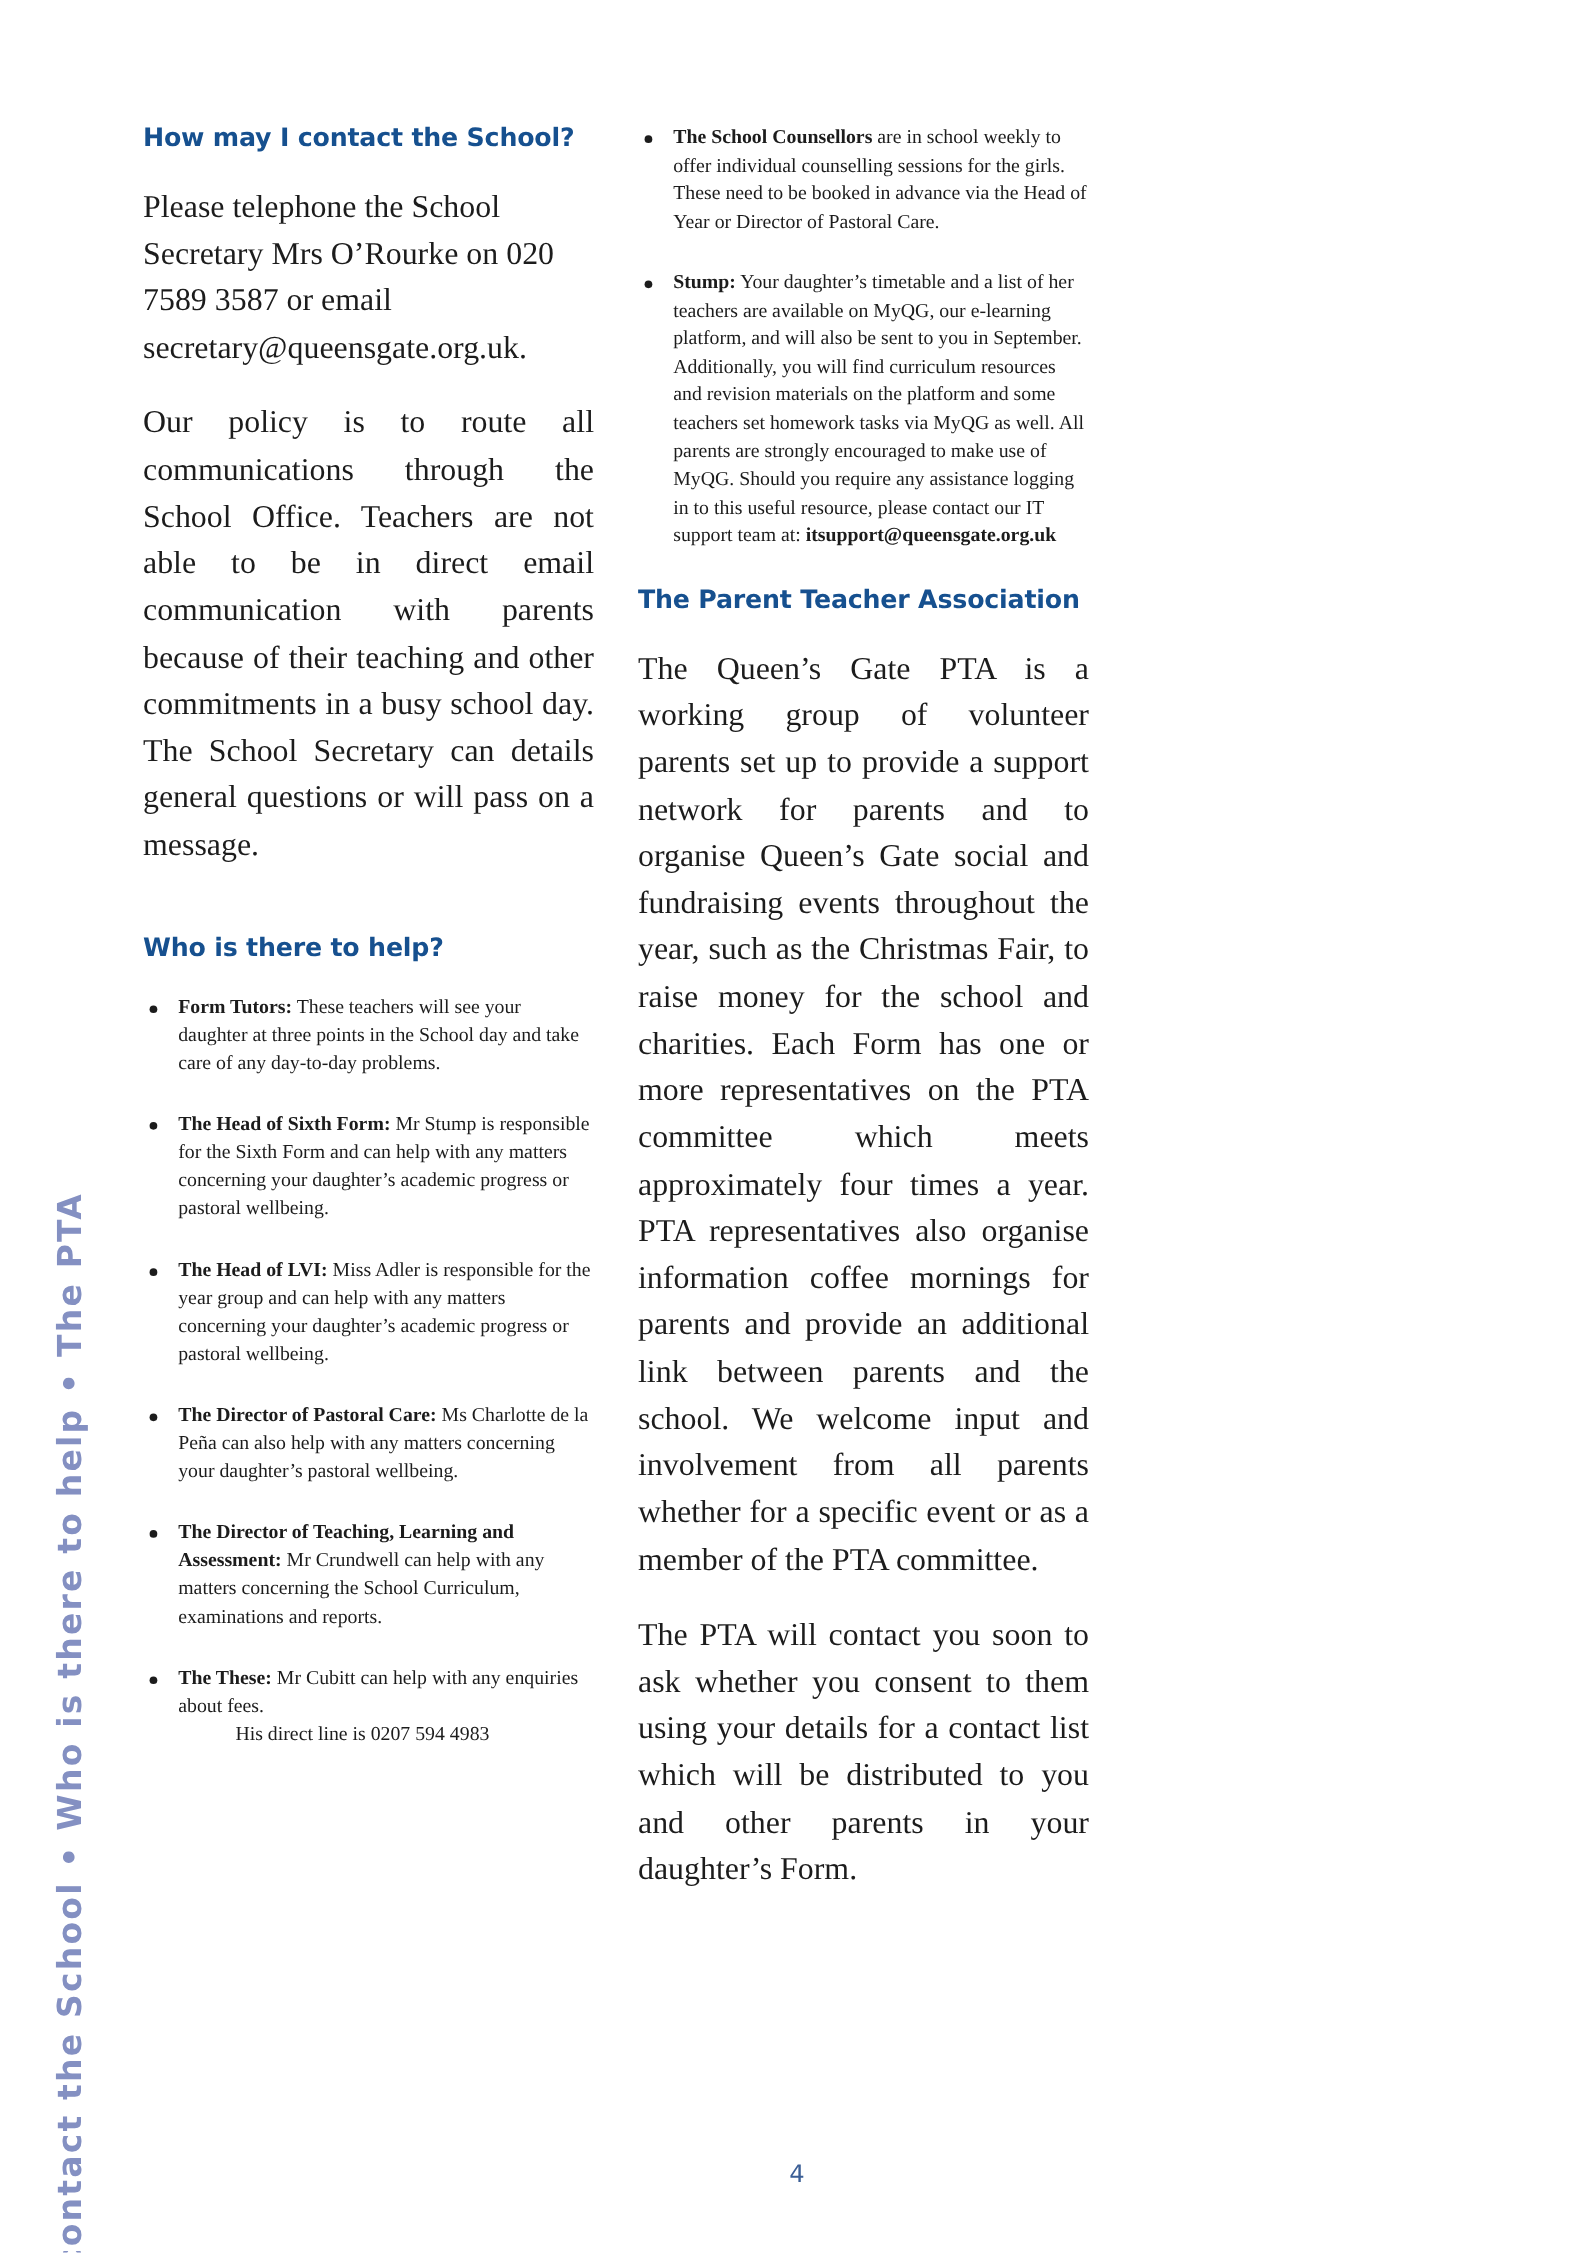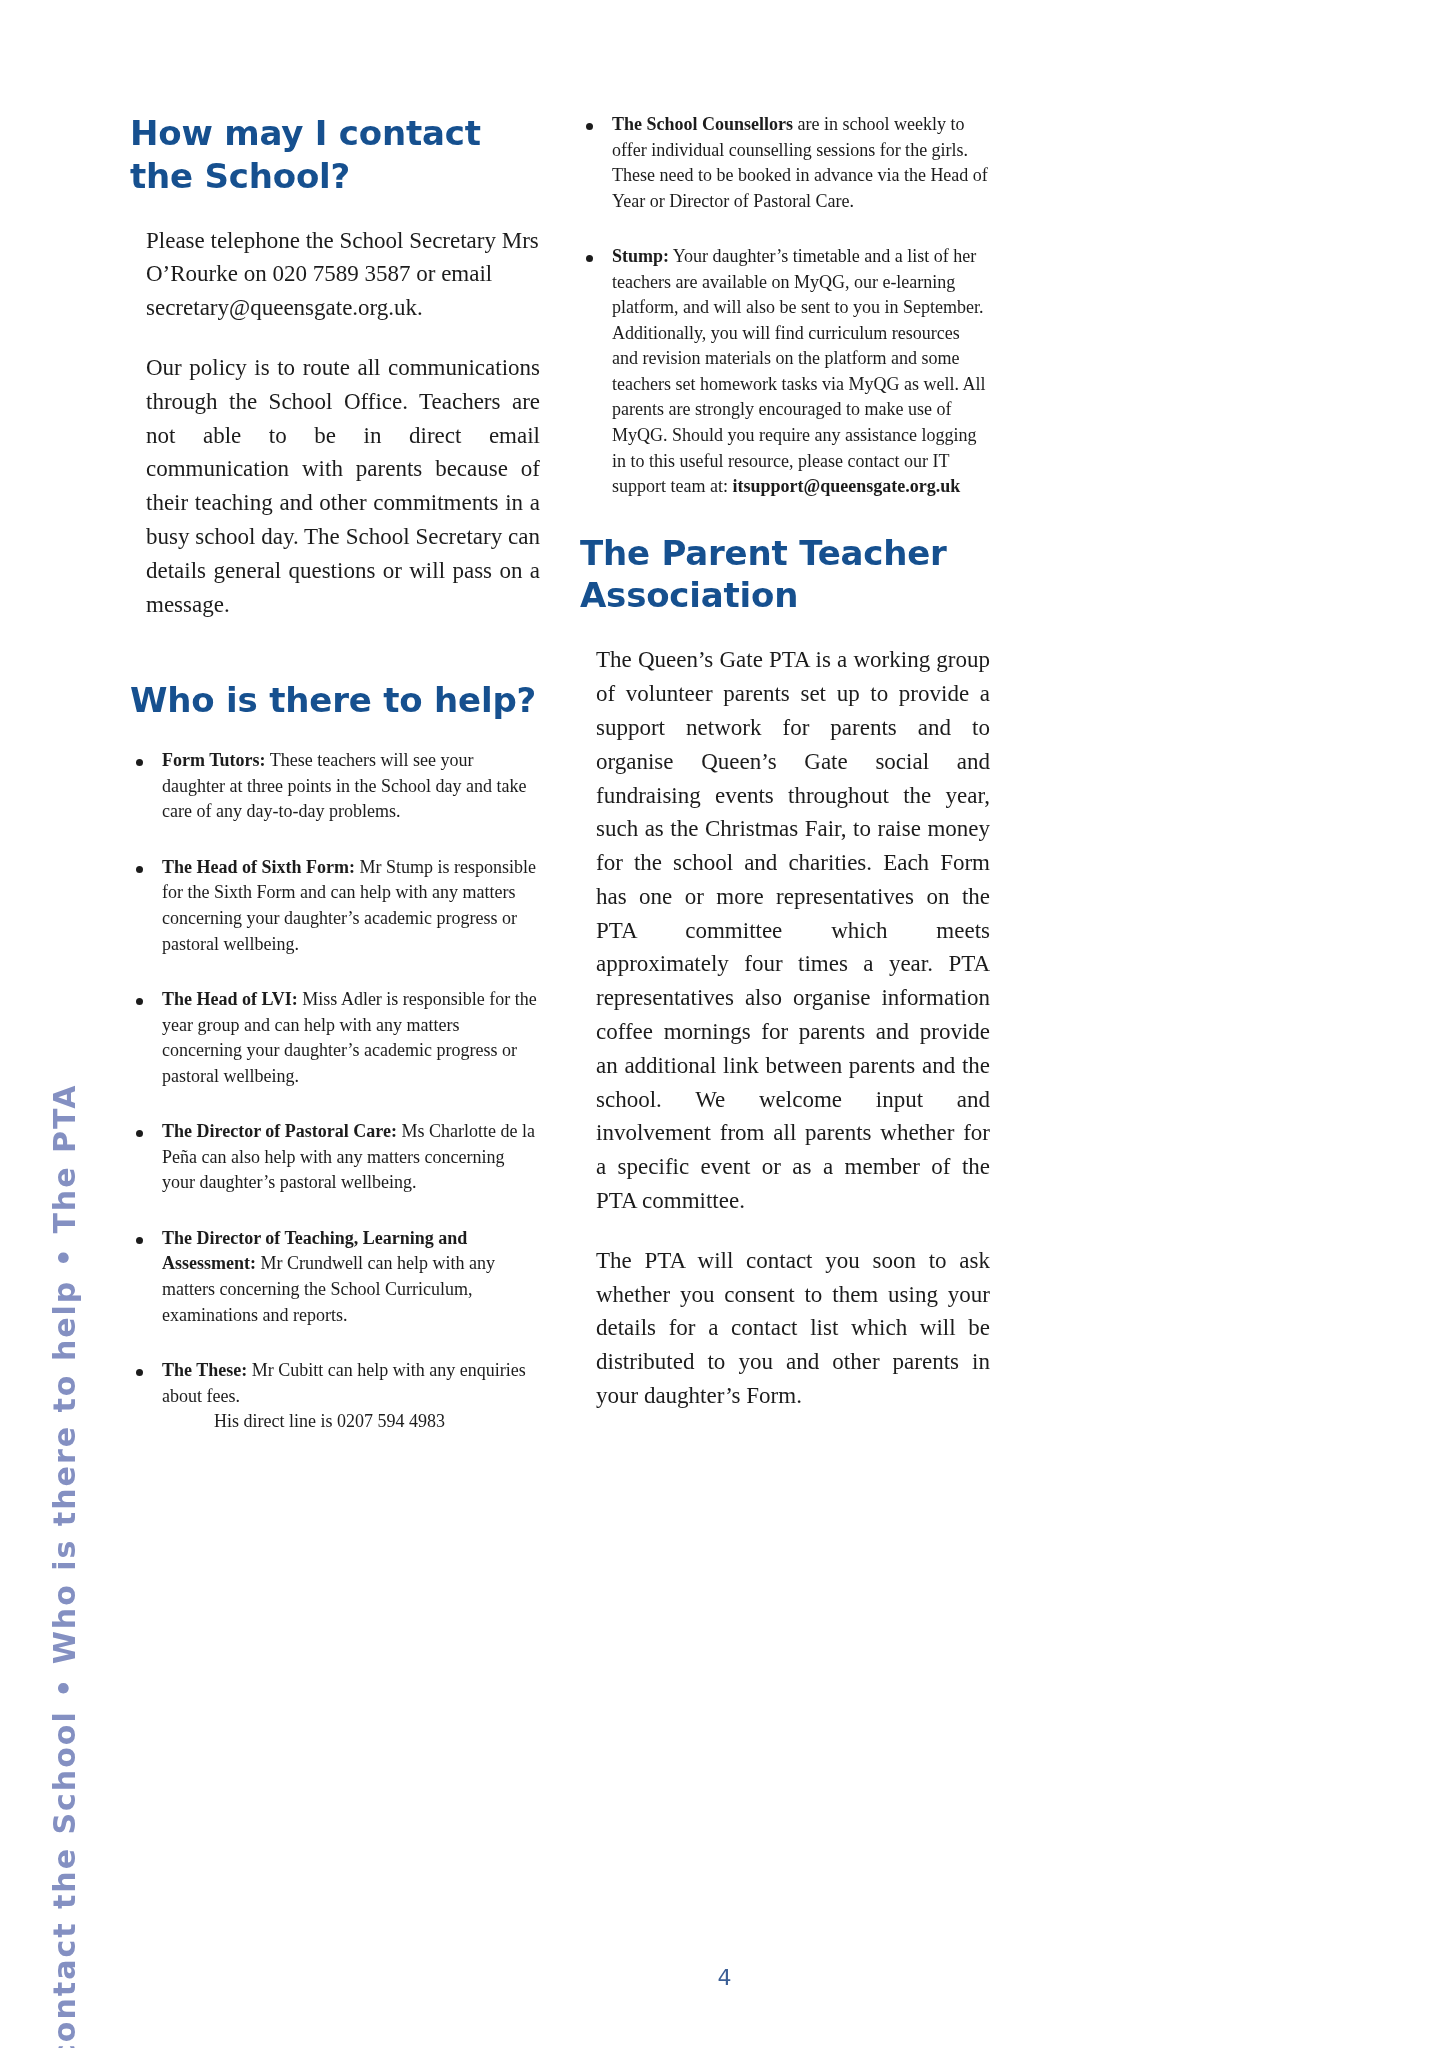--- a/index.html
+++ b/index.html
@@ -53,33 +53,33 @@
     position: absolute;
     top: 0;
     width: 410px;
   }
   .col-left  { left: 0px; }
   .col-right { left: 450px; }
 
   h2.section-heading {
     font-family: "DejaVu Sans", sans-serif;
     font-weight: bold;
-    font-size: 34px;
+    font-size: 23px;
     line-height: 1.26;
     color: #16508f;
     margin: 0 0 26px 0;
     letter-spacing: -0.2px;
   }
 
   p.body-text {
     font-family: "Liberation Serif", serif;
-    font-size: 23px;
+    font-size: 29px;
     line-height: 1.47;
     color: #1c1c1c;
-    margin: 0 0 26px 16px;
+    margin: 0 0 26px 0;
     text-align: left;
   }
   p.body-text.justify { text-align: justify; }
   p.body-text.last { margin-bottom: 0; }
 
   ul.bullets {
     list-style: none;
     margin: 0;
     padding: 0;
   }

